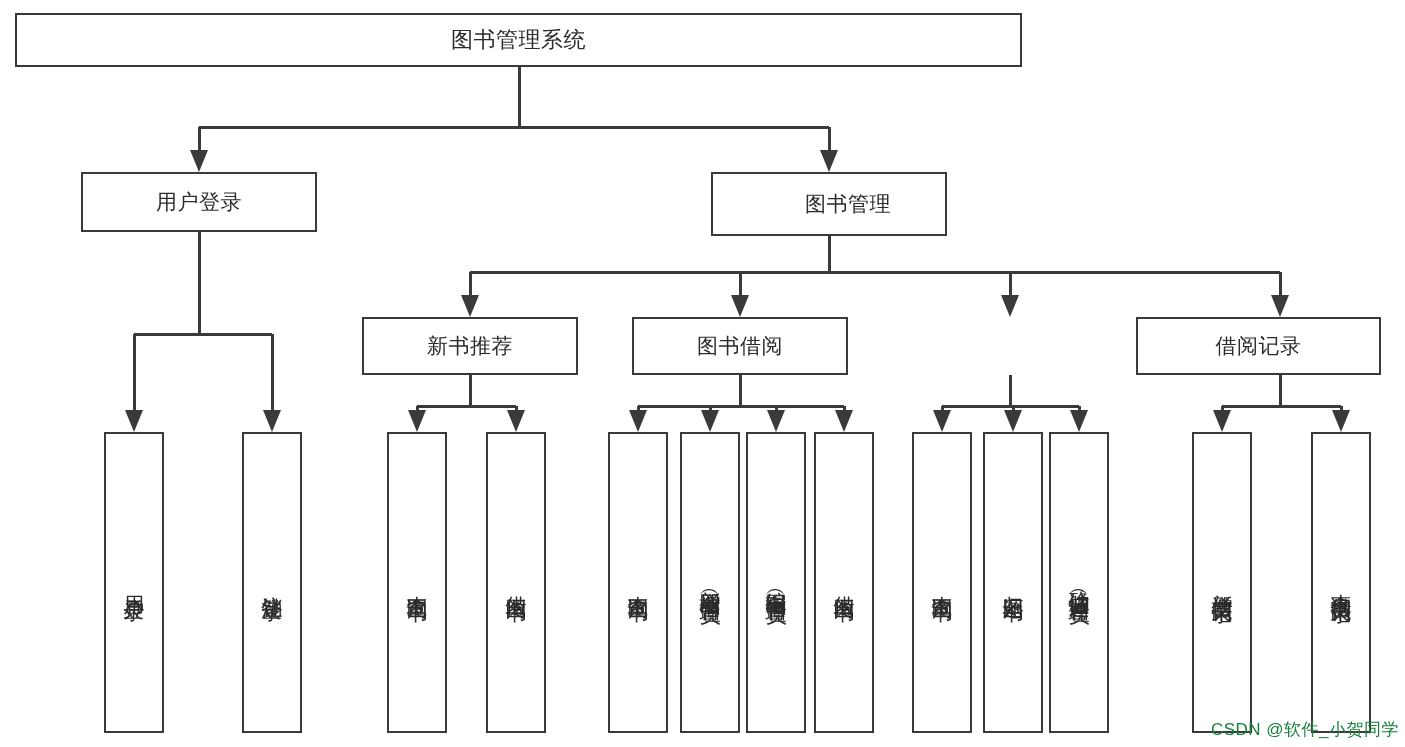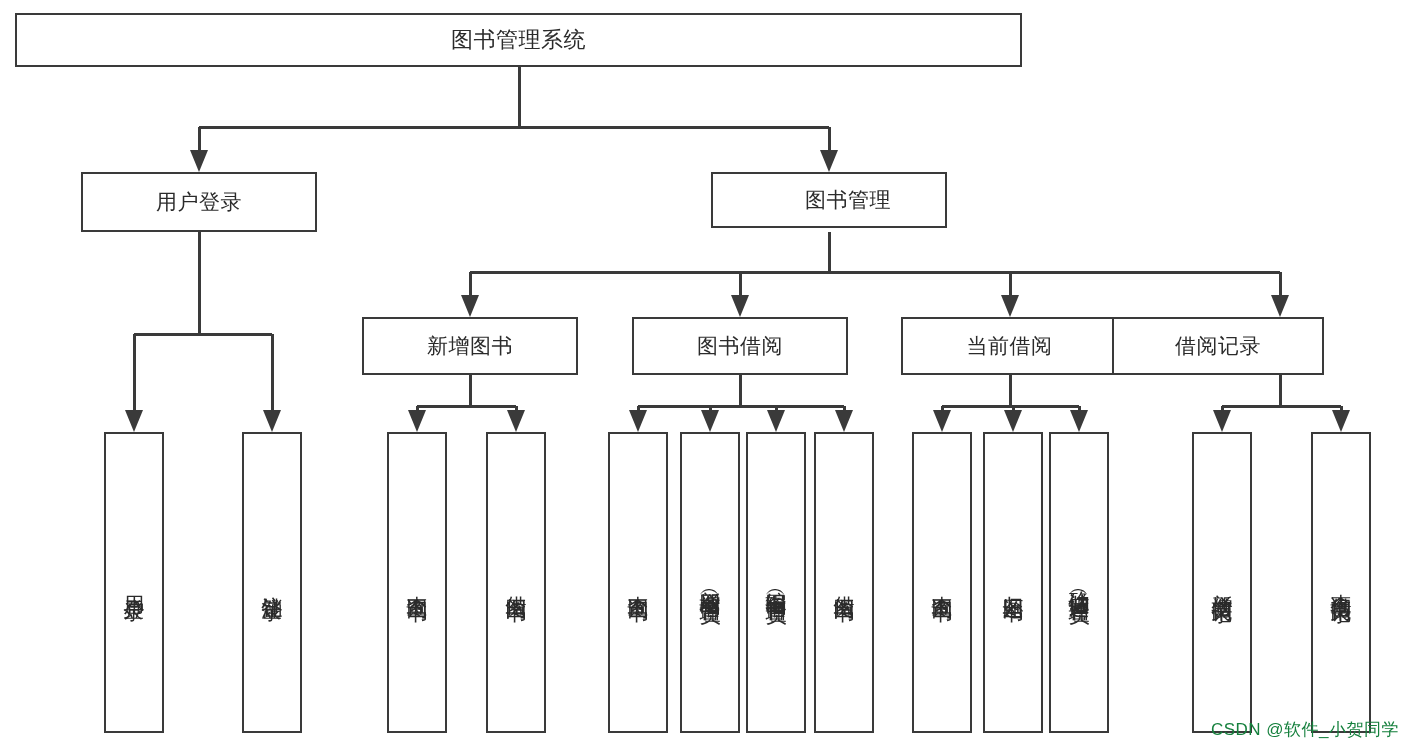--- a/index.html
+++ b/index.html
@@ -125,26 +125,25 @@
       <line x1="1222" y1="406" x2="1341" y2="406" stroke="#3a3a3a" stroke-width="3" shape-rendering="crispEdges"></line>
       <line x1="1222" y1="406" x2="1222" y2="412" stroke="#3a3a3a" stroke-width="3" shape-rendering="crispEdges"></line>
       <polygon points="1213,410 1231,410 1222,432" fill="#3a3a3a"></polygon>
       <line x1="1341" y1="406" x2="1341" y2="412" stroke="#3a3a3a" stroke-width="3" shape-rendering="crispEdges"></line>
       <polygon points="1332,410 1350,410 1341,432" fill="#3a3a3a"></polygon>
     </svg>
 
   <div class="node horiz root" style="left:15px; top:13px; width:1007px; height:54px;">图书管理系统</div>
 
   <div class="node horiz" style="left:81px; top:172px; width:236px; height:60px;">用户登录</div>
-  <div class="node horiz" style="left:711px; top:172px; width:236px; height:56px;padding-left:38px;">图书管理</div>
+  <div class="node horiz" style="left:711px; top:172px; width:236px; height:64px;padding-left:38px;">图书管理</div>
 
-  <div class="node horiz" style="left:362px; top:317px; width:216px; height:58px;">新增图书</div>
+  <div class="node horiz" style="left:362px; top:317px; width:216px; height:58px;">新书推荐</div>
   <div class="node horiz" style="left:632px; top:317px; width:216px; height:58px;text-align:right;">图书借阅</div>
-  <div class="node horiz" style="left:901px; top:317px; width:217px; height:58px;">当前借阅</div>
-  <div class="node horiz" style="left:1112px; top:317px; width:212px; height:58px;">借阅记录</div>
+  <div class="node horiz" style="left:1136px; top:317px; width:245px; height:58px;">借阅记录</div>
 
   <div class="node vert" style="left:104px; top:432px; width:60px; height:301px;">
     <span class="vlabel">用户登录</span>
   </div>
   <div class="node vert" style="left:242px; top:432px; width:60px; height:301px;">
     <span class="vlabel">注销登录</span>
   </div>
   <div class="node vert" style="left:387px; top:432px; width:60px; height:301px;">
     <span class="vlabel">查询图书</span>
   </div>

